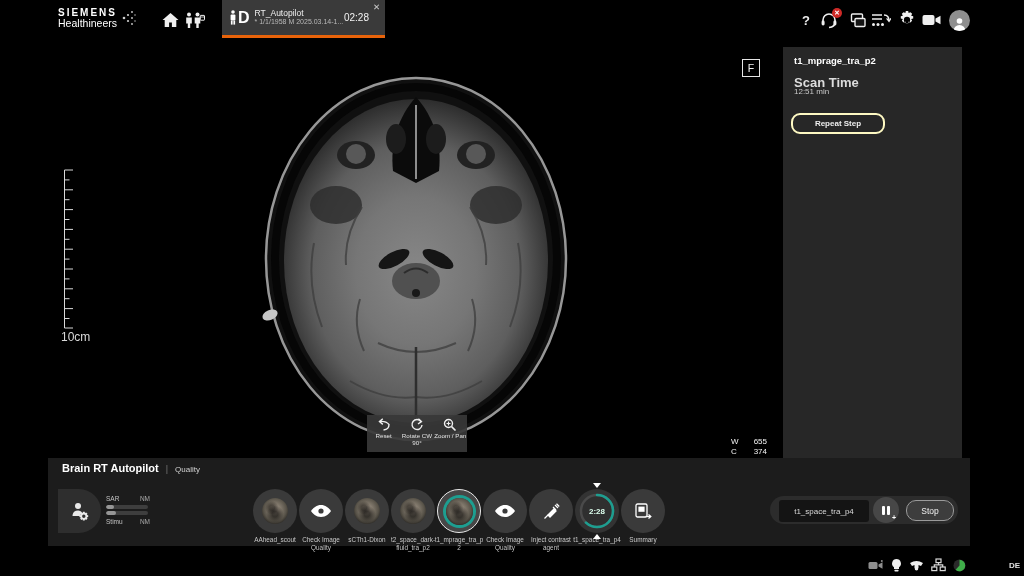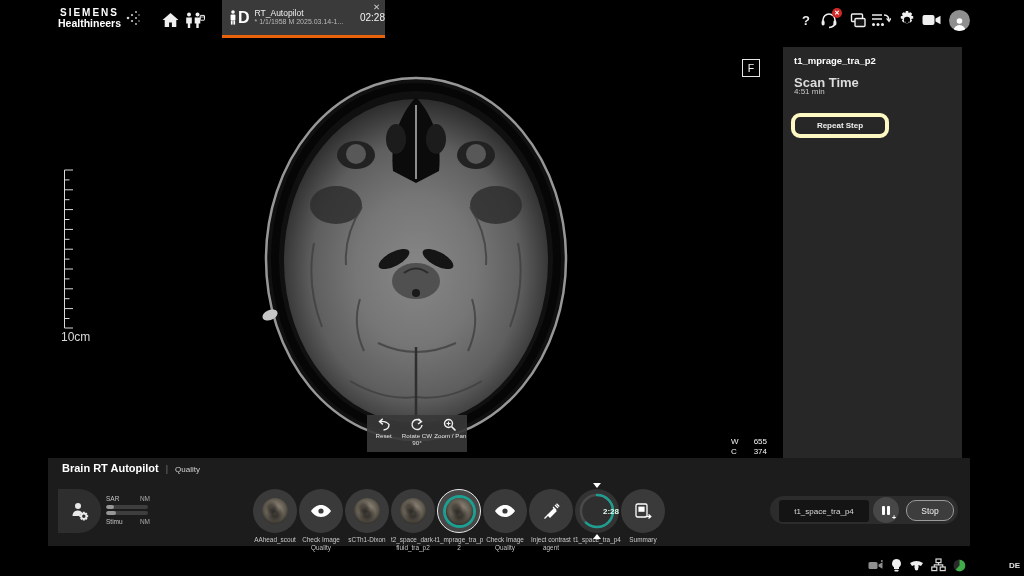--- a/index.html
+++ b/index.html
@@ -4,33 +4,33 @@
 <style>
   html,body{margin:0;padding:0;background:#000;}
   body{width:1024px;height:576px;overflow:hidden;font-family:"Liberation Sans",sans-serif;color:#ddd;}
   #app{position:relative;width:1024px;height:576px;background:#000;}
   .abs{position:absolute;}
 
   
   .logo{left:58px;top:7px;color:#fff;display:flex;align-items:center;gap:4px;}
   .logo .tx{line-height:1.1;text-align:center;}
   .logo .l1{font-size:10px;font-weight:bold;letter-spacing:2px;}
-  .logo .l2{font-size:10.5px;font-weight:bold;}
+  .logo .l2{font-size:10.5px;font-weight:normal;}
   .topicon{top:9px;width:22px;height:22px;display:flex;align-items:center;justify-content:center;color:#ececec;cursor:pointer;}
   .help{font-size:13px;font-weight:bold;}
   .avatar{width:21px;height:21px;border-radius:50%;background:#8f8f8f;overflow:hidden;display:flex;align-items:flex-end;justify-content:center;}
   .badge{position:absolute;top:-3px;right:-4px;width:10px;height:10px;border-radius:50%;background:#cf2a27;color:#fff;font-size:6.5px;display:flex;align-items:center;justify-content:center;font-weight:bold;}
 
   .tab{left:222px;top:0;width:163px;height:38px;background:#3a3a3a;box-sizing:border-box;border-bottom:3px solid #e8630a;display:flex;align-items:center;cursor:pointer;}
   .tab .pico{margin-left:7px;display:flex;align-items:center;color:#fff;}
   .tab .dletter{font-size:16px;font-weight:bold;color:#fff;margin-left:1px;}
   .tab .txt{margin-left:5px;line-height:1.25;}
   .tab .t1{font-size:8.5px;color:#f0f0f0;}
   .tab .t2{font-size:7px;color:#b9b9b9;}
-  .tab .timer{margin-left:auto;margin-right:0;font-size:10px;color:#f2f2f2;}
+  .tab .timer{margin-left:auto;margin-right:16px;font-size:10px;color:#f2f2f2;}
   .tab .close{position:absolute;top:2px;right:5px;font-size:8.5px;color:#cfcfcf;cursor:pointer;}
 
   
   .brainwrap{left:210px;top:47px;width:415px;height:403px;cursor:crosshair;}
   .fmark{left:742px;top:59px;width:16px;height:16px;border:1.5px solid #e6e6e6;background:rgba(0,0,0,.45);display:flex;align-items:center;justify-content:center;font-size:10.5px;color:#f0f0f0;}
   .rulerlabel{left:61px;top:330px;font-size:12px;color:#d9d9d9;}
 
   .sliderpanel{left:728px;top:85px;width:40px;height:340px;background:#2e2e2e;}
   .slicelbl{position:absolute;top:3px;left:0;width:100%;text-align:center;font-size:7.5px;font-weight:bold;}
   .slicelbl .cur{color:#fff;}
@@ -45,21 +45,21 @@
   .ovtoolbar{left:367px;top:415px;width:100px;height:37px;background:rgba(56,56,56,.92);display:flex;}
   .ovbtn{flex:1;display:flex;flex-direction:column;align-items:center;padding-top:3px;cursor:pointer;}
   .ovbtn svg{flex:0 0 auto;}
   .ovlbl{font-size:6.2px;color:#e2e2e2;text-align:center;line-height:1.2;margin-top:1px;}
 
   
   .rpanel{left:783px;top:47px;width:179px;height:411px;background:#272727;}
   .rptitle{position:absolute;left:11px;top:8px;font-size:9.5px;font-weight:bold;color:#fff;}
   .rpscanlbl{position:absolute;left:11px;top:28px;font-size:13px;font-weight:bold;color:#dcdcdc;}
   .rpscanval{position:absolute;left:11px;top:40px;font-size:8px;color:#c9c9c9;}
-  .repeatbtn{position:absolute;left:8px;top:66px;width:90px;height:17px;border:4px solid #fef9c3;border-radius:9px;background:transparent;color:#eee;font-size:8px;font-weight:bold;display:flex;align-items:center;justify-content:center;cursor:pointer;}
+  .repeatbtn{position:absolute;left:8px;top:66px;width:90px;height:17px;border:2px solid #fef9c3;border-radius:9px;background:transparent;color:#eee;font-size:8px;font-weight:bold;display:flex;align-items:center;justify-content:center;cursor:pointer;}
 
   
   .bottompanel{left:48px;top:458px;width:922px;height:88px;background:#1c1c1c;}
   .bheader{position:absolute;left:14px;top:4px;display:flex;align-items:baseline;gap:7px;}
   .btitle{font-size:11px;font-weight:bold;color:#fff;}
   .bsep{font-size:9px;color:#777;}
   .bmode{font-size:8px;color:#cfcfcf;}
 
   .gearbtn{position:absolute;left:10px;top:31px;width:43px;height:44px;background:#2e2e2e;border-radius:0 22px 22px 0;display:flex;align-items:center;justify-content:center;cursor:pointer;}
 
@@ -72,21 +72,21 @@
   .step{position:absolute;top:31px;width:46px;display:flex;flex-direction:column;align-items:center;cursor:pointer;}
   .disc{width:44px;height:44px;border-radius:50%;background:#3a3a3a;display:flex;align-items:center;justify-content:center;position:relative;box-sizing:border-box;}
   .thumb{width:26px;height:26px;border-radius:50%;
     background:
       radial-gradient(circle at 50% 62%, rgba(0,0,0,.55) 0 14%, rgba(0,0,0,0) 42%),
       radial-gradient(circle at 38% 38%, rgba(20,18,15,.5) 0 12%, rgba(0,0,0,0) 30%),
       radial-gradient(circle at 50% 44%, #a79b8d 0%, #837a6d 28%, #585349 58%, #211f1c 82%, #0e0e0e 100%);}
   .step.active .disc{border:1px solid #e9e9e9;background:#474747;}
   .step.active .thumb{width:27px;height:27px;box-shadow:0 0 0 3px #1d9e90;}
   .steplabel{margin-top:3px;font-size:6.4px;line-height:1.3;color:#c9c9c9;text-align:center;width:50px;overflow-wrap:anywhere;}
-  .timertext{position:absolute;width:100%;text-align:right;font-size:8px;font-weight:bold;color:#dfe;top:50%;transform:translateY(-50%);}
+  .timertext{position:absolute;width:100%;text-align:center;font-size:8px;font-weight:bold;color:#dfe;top:50%;transform:translateY(-50%);}
   .marktop{position:absolute;top:-6px;left:50%;transform:translateX(-50%);width:0;height:0;border-left:4px solid transparent;border-right:4px solid transparent;border-top:5px solid #fff;}
   .markbottom{position:absolute;bottom:-6px;left:50%;transform:translateX(-50%);width:0;height:0;border-left:4px solid transparent;border-right:4px solid transparent;border-bottom:5px solid #fff;}
 
   .queue{position:absolute;left:722px;top:38px;width:188px;height:28px;background:#2c2c2c;border-radius:14px;}
   .queueinput{position:absolute;left:9px;top:4px;width:86px;height:20px;background:#141414;border:none;border-radius:3px;color:#dadada;font-size:8px;text-align:center;font-family:"Liberation Sans",sans-serif;}
   .pausebtn{position:absolute;left:103px;top:1px;width:26px;height:26px;border-radius:50%;background:#474747;display:flex;align-items:center;justify-content:center;gap:2.5px;cursor:pointer;}
   .pbar{width:2.5px;height:9px;background:#fff;border-radius:1px;}
   .pplus{position:absolute;right:3px;bottom:2px;font-size:7px;color:#fff;font-weight:bold;}
   .stopbtn{position:absolute;left:136px;top:4px;width:46px;height:19px;border:1px solid #9a9a9a;border-radius:10px;background:#3d3d3d;color:#efefef;font-size:8.5px;display:flex;align-items:center;justify-content:center;cursor:pointer;}
 
@@ -325,21 +325,21 @@
         <line x1="3.5" y1="5.5" x2="7.5" y2="5.5" stroke="#efefef" stroke-width="1.1"></line>
         <line x1="5.5" y1="3.5" x2="5.5" y2="7.5" stroke="#efefef" stroke-width="1.1"></line>
       </svg>
       <div class="ovlbl">Zoom / Pan</div>
     </div>
   </div>
 
   <div class="abs rpanel">
     <div class="rptitle">t1_mprage_tra_p2</div>
     <div class="rpscanlbl">Scan Time</div>
-    <div class="rpscanval">4:51 min</div>
+    <div class="rpscanval">12:51 min</div>
     <div class="repeatbtn">Repeat Step</div>
   </div>
 
   <div class="abs bottompanel">
     <div class="bheader">
       <span class="btitle">Brain RT Autopilot</span>
       <span class="bsep">|</span>
       <span class="bmode">Quality</span>
     </div>
 

